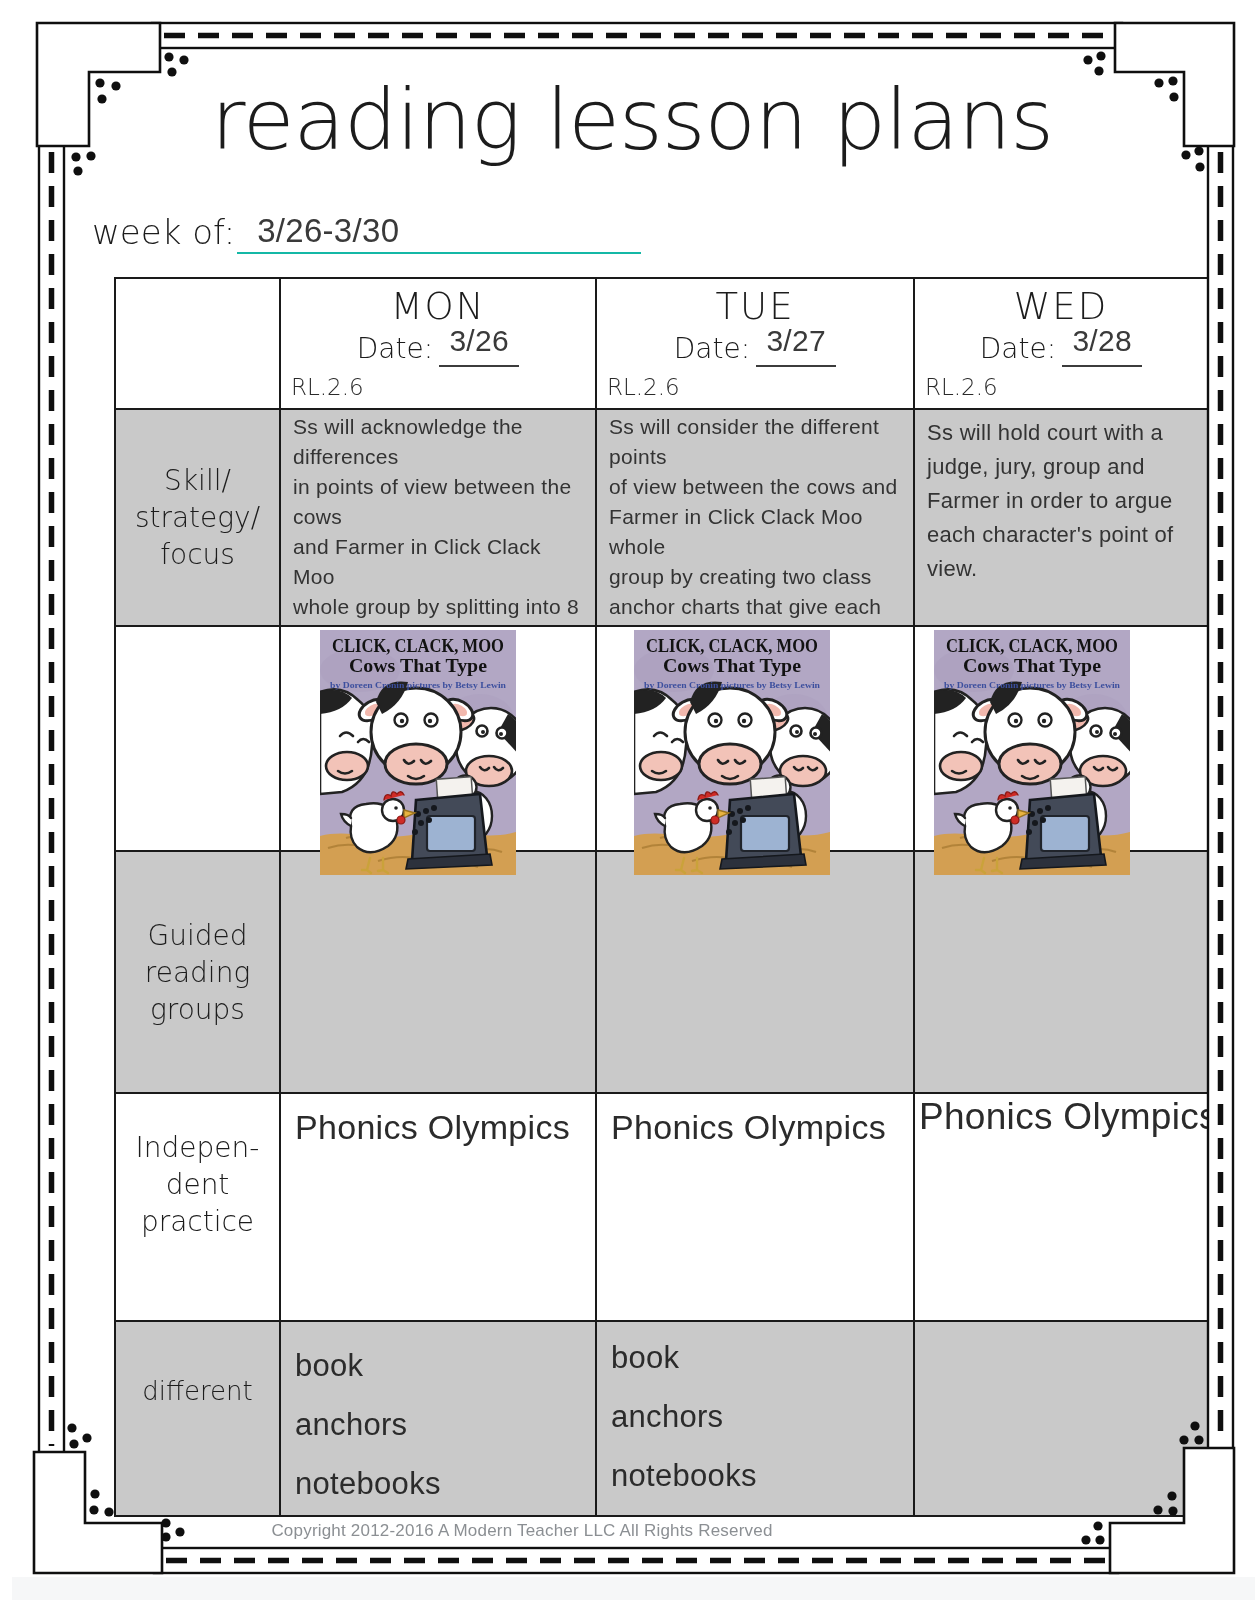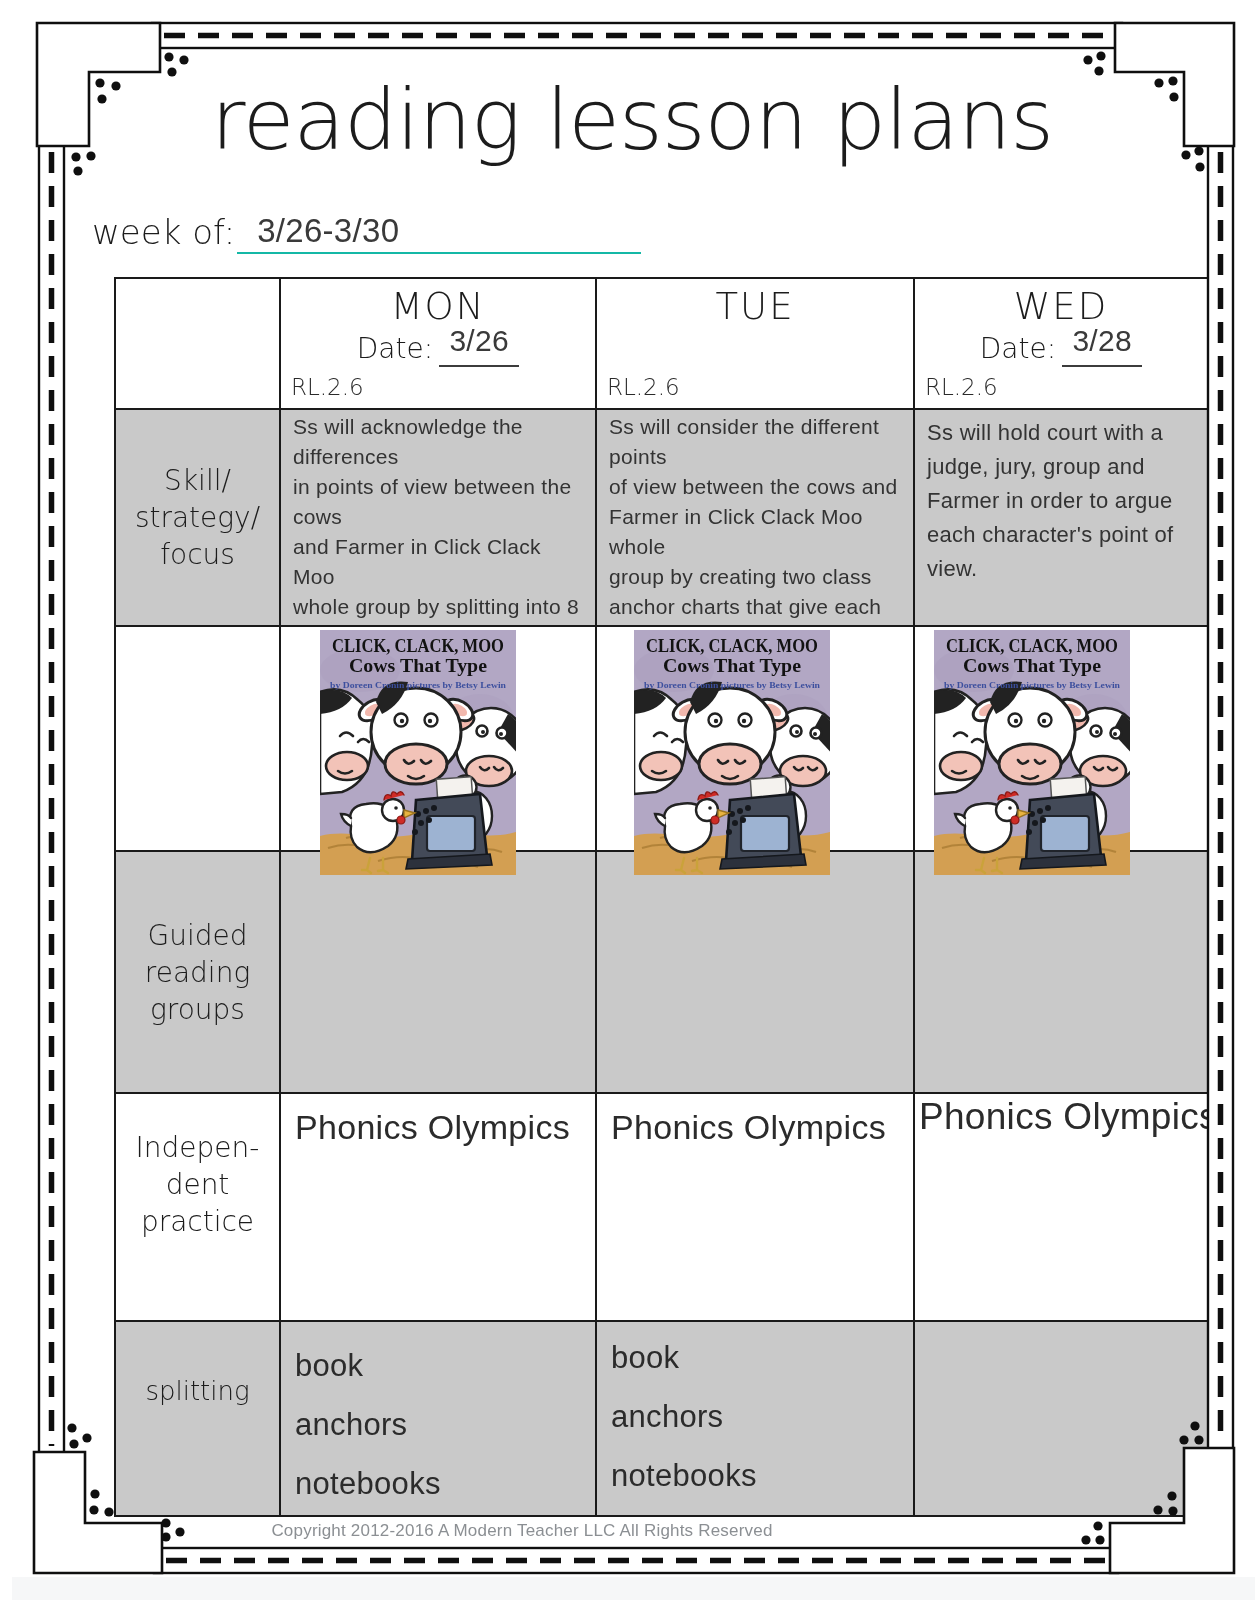--- a/index.html
+++ b/index.html
@@ -172,20 +172,22 @@
 
     <div class="cell"></div>
     <div class="cell day-head">
       <div class="day-name cg">MON</div>
       <div class="date-row cg"><span>Date:</span><span class="date-rule"><span class="hand date-val">3/26</span></span>
       </div>
       <div class="standard cg">RL.2.6</div>
     </div>
     <div class="cell day-head">
       <div class="day-name cg">TUE</div>
+      <div class="date-row cg"><span>Date:</span><span class="date-rule"><span class="hand date-val">3/27</span></span>
+      </div>
       <div class="standard cg">RL.2.6</div>
     </div>
     <div class="cell day-head lc">
       <div class="day-name cg">WED</div>
       <div class="date-row cg"><span>Date:</span><span class="date-rule"><span class="hand date-val">3/28</span></span>
       </div>
       <div class="standard cg">RL.2.6</div>
     </div>
 
     <div class="cell g rowlabel cg">Skill/
@@ -224,21 +226,21 @@
     <div class="cell g"></div>
     <div class="cell g lc"></div>
 
     <div class="cell rowlabel up cg">Indepen-
 dent
 practice</div>
     <div class="cell phonics hand">Phonics Olympics</div>
     <div class="cell phonics hand">Phonics Olympics</div>
     <div class="cell phonics phonics-lg hand lc">Phonics Olympics</div>
 
-    <div class="cell g mat-label cg lr">splitting</div>
+    <div class="cell g mat-label cg lr">different</div>
     <div class="cell g mat hand lr">book
 anchors
 notebooks</div>
     <div class="cell g mat mat-hi hand lr">book
 anchors
 notebooks</div>
     <div class="cell g lc lr"></div>
   </div>
 
   <svg class="book b-mon" viewBox="0 0 196 245">

